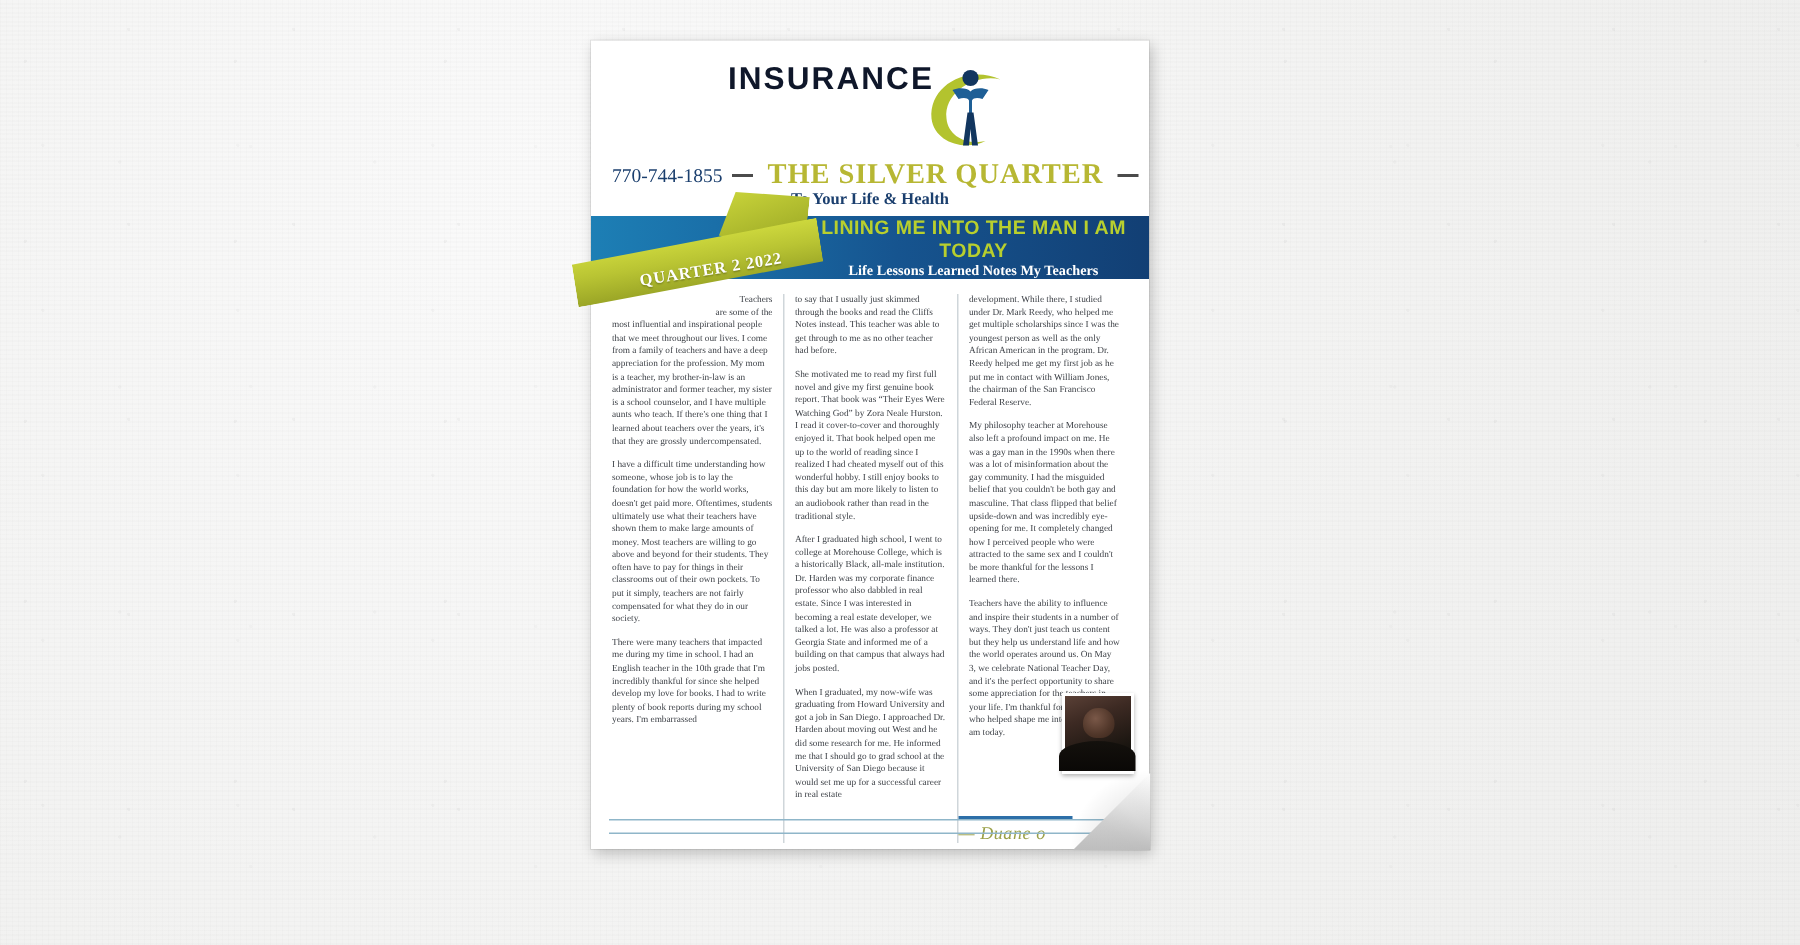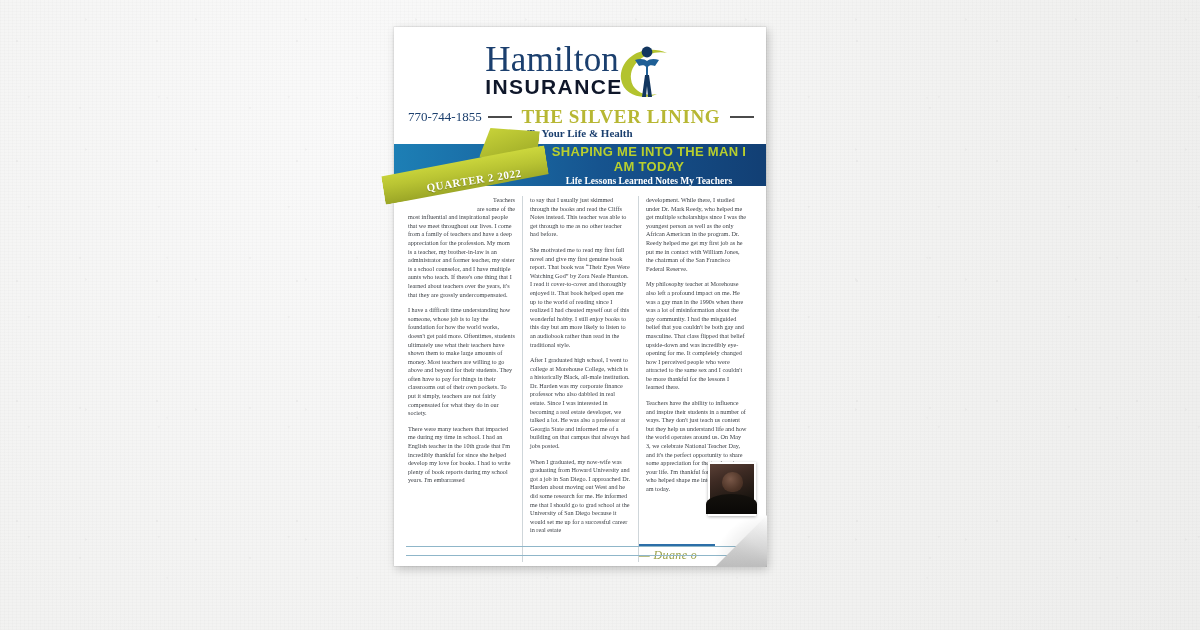--- a/index.html
+++ b/index.html
@@ -172,48 +172,47 @@
 </head>
 <body>
 
 <div class="backdrop"></div>
 
 <div class="page">
 
   <div class="masthead">
     <div class="logo-wrap">
       <div class="logo-text">
-        <div class="logo-hamilton">Hamilton</div>
         <div class="logo-insurance">INSURANCE</div>
       </div>
       <div class="logo-mark">
         <svg viewBox="0 0 60 66" width="60" height="66" aria-hidden="true">
           <path d="M6 40 C4 18, 30 4, 52 14 C36 10, 14 22, 16 40 C17 52, 30 58, 42 55 C28 62, 8 56, 6 40 Z" fill="#b3c32e"></path>
           <circle cx="32" cy="13" r="5.4" fill="#12365f"></circle>
           <path d="M20 21 C25 19, 30 20, 32 22 C34 20, 39 19, 44 21 L40 27 C37 26, 34 26, 33 28 L33 40 L31 40 L31 28 C30 26, 27 26, 24 27 Z" fill="#1e5f96"></path>
           <path d="M30 36 L34 36 L37 58 L33 58 L32 47 L31 58 L27 58 Z" fill="#12365f"></path>
         </svg>
       </div>
     </div>
 
     <div class="titlebar">
       <div class="phone">770-744-1855</div>
       <div class="rule"></div>
       <div class="title-block">
-        <div class="silver-lining">THE SILVER LINING</div>
+        <div class="silver-lining">THE SILVER QUARTER</div>
       </div>
       <div class="rule"></div>
     </div>
     <div class="sub-tagline" style="text-align:center;">To Your Life &amp; Health</div>
   </div>
 
   <div class="banner-area">
     <div class="banner"></div>
     <div class="banner-inner">
-      <div class="banner-title">SHAPING ME INTO THE MAN I AM TODAY</div>
+      <div class="banner-title">LINING ME INTO THE MAN I AM TODAY</div>
       <div class="banner-sub">Life Lessons Learned Notes My Teachers</div>
     </div>
     <div class="ribbon-tail"></div>
     <div class="ribbon"></div>
     <div class="ribbon-label">QUARTER 2 2022</div>
   </div>
 
   <div class="body-area">
     <div class="cols">
 

